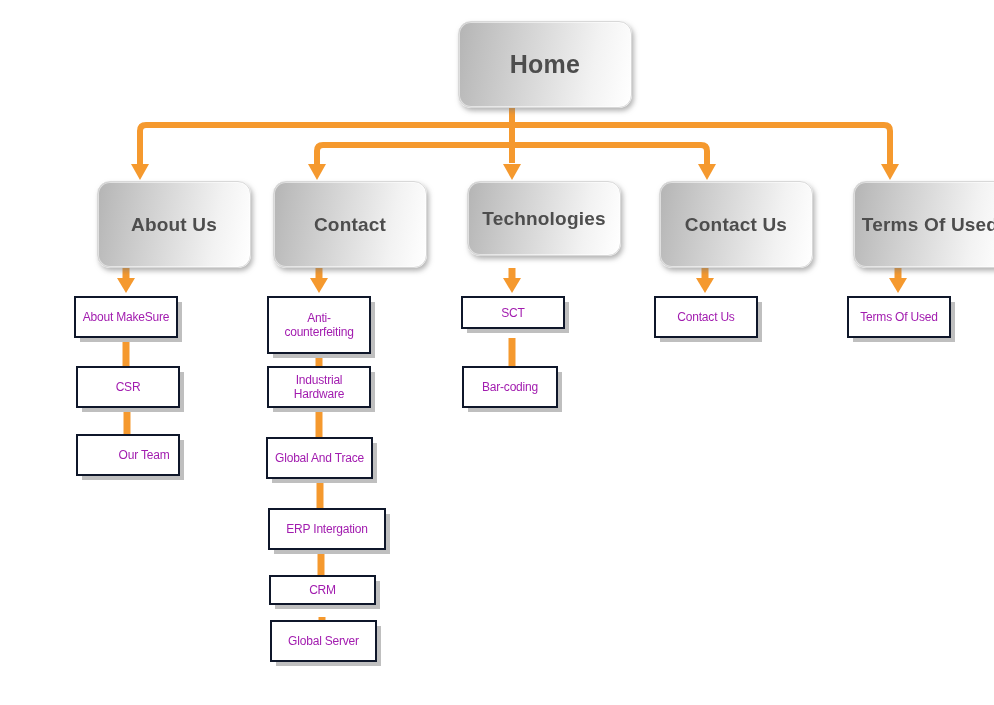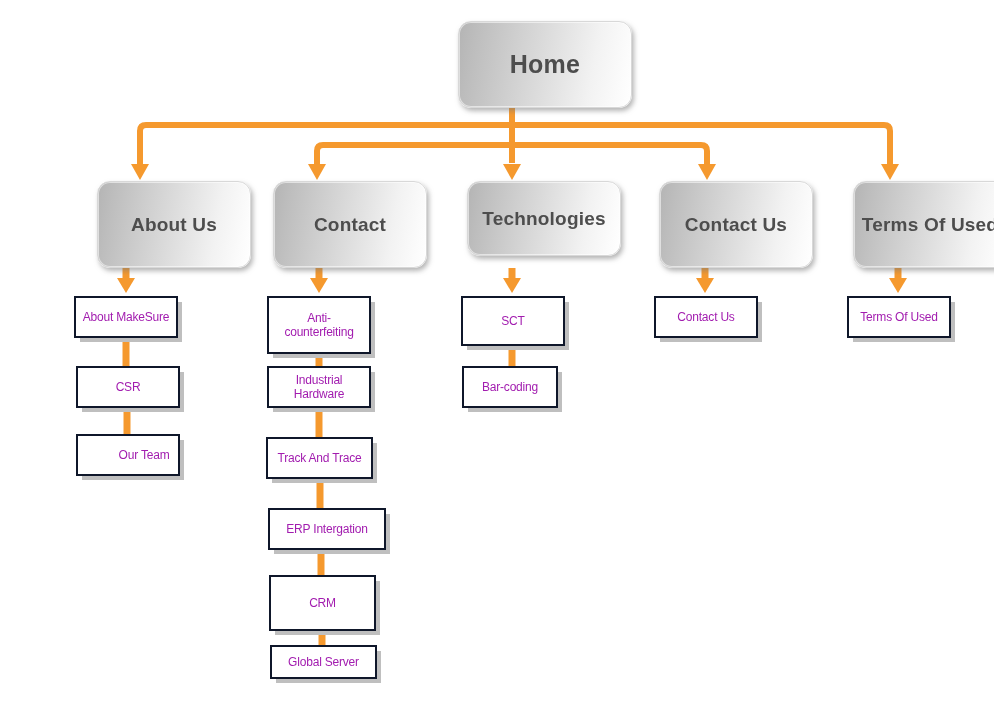--- a/index.html
+++ b/index.html
@@ -184,36 +184,36 @@
     <span class="leaf-label" style="white-space: pre-line;">Anti-
 counterfeiting</span>
   </div>
 
   <div class="node-leaf" style="left:267px; top:366px; width:104px; height:42px;">
     <span class="leaf-label" style="white-space: pre-line;">Industrial
 Hardware</span>
   </div>
 
   <div class="node-leaf" style="left:266px; top:437px; width:107px; height:42px;">
-    <span class="leaf-label">Track And Trace</span>
+    <span class="leaf-label">Global And Trace</span>
   </div>
 
   <div class="node-leaf" style="left:268px; top:508px; width:118px; height:42px;">
     <span class="leaf-label">ERP Intergation</span>
   </div>
 
-  <div class="node-leaf" style="left:269px; top:575px; width:107px; height:56px;">
+  <div class="node-leaf" style="left:269px; top:575px; width:107px; height:30px;">
     <span class="leaf-label">CRM</span>
   </div>
 
-  <div class="node-leaf" style="left:270px; top:645px; width:107px; height:34px;">
+  <div class="node-leaf" style="left:270px; top:620px; width:107px; height:42px;">
     <span class="leaf-label">Global Server</span>
   </div>
 
-  <div class="node-leaf" style="left:461px; top:296px; width:104px; height:50px;">
+  <div class="node-leaf" style="left:461px; top:296px; width:104px; height:33px;">
     <span class="leaf-label">SCT</span>
   </div>
 
   <div class="node-leaf" style="left:462px; top:366px; width:96px; height:42px;">
     <span class="leaf-label">Bar-coding</span>
   </div>
 
   <div class="node-leaf" style="left:654px; top:296px; width:104px; height:42px;">
     <span class="leaf-label">Contact Us</span>
   </div>

